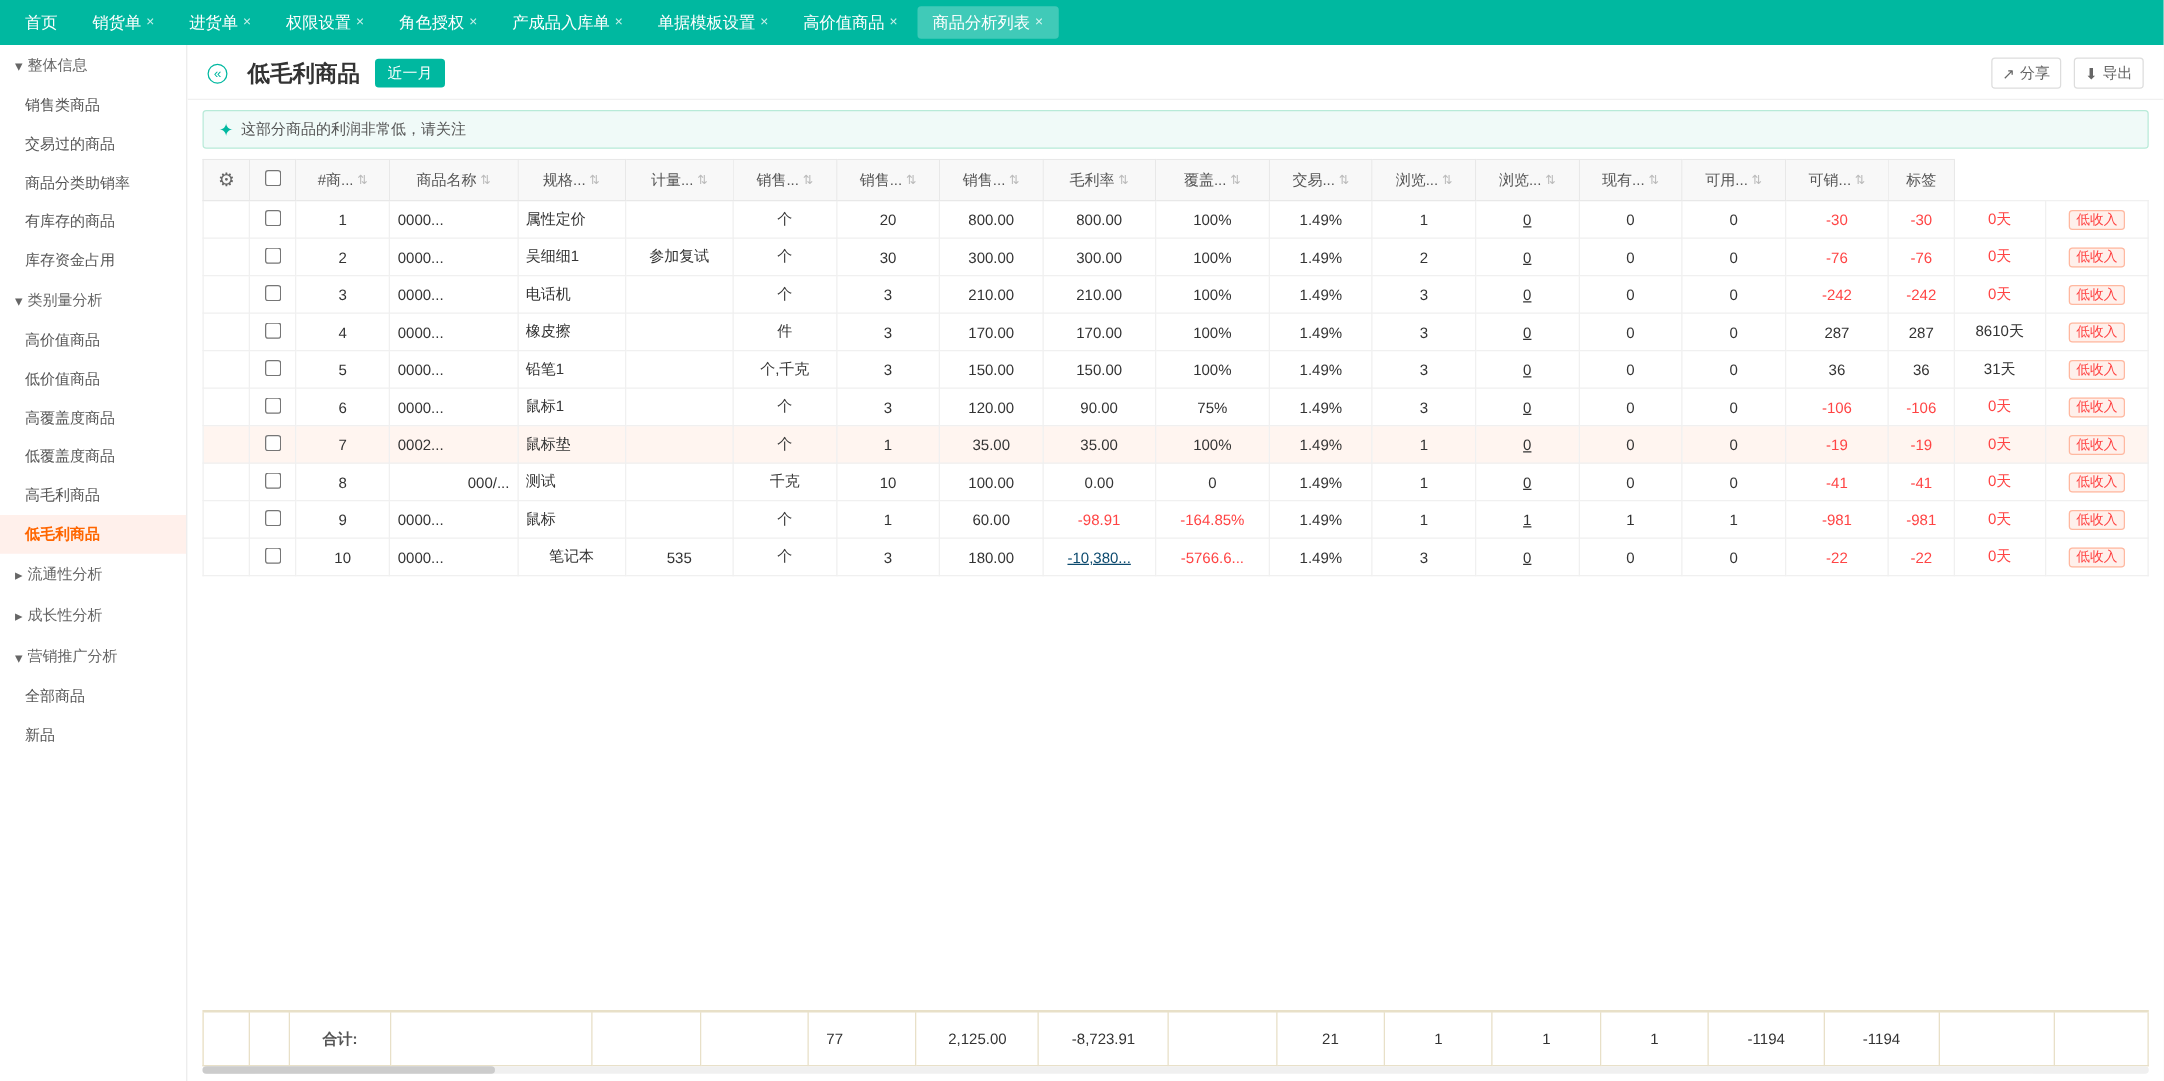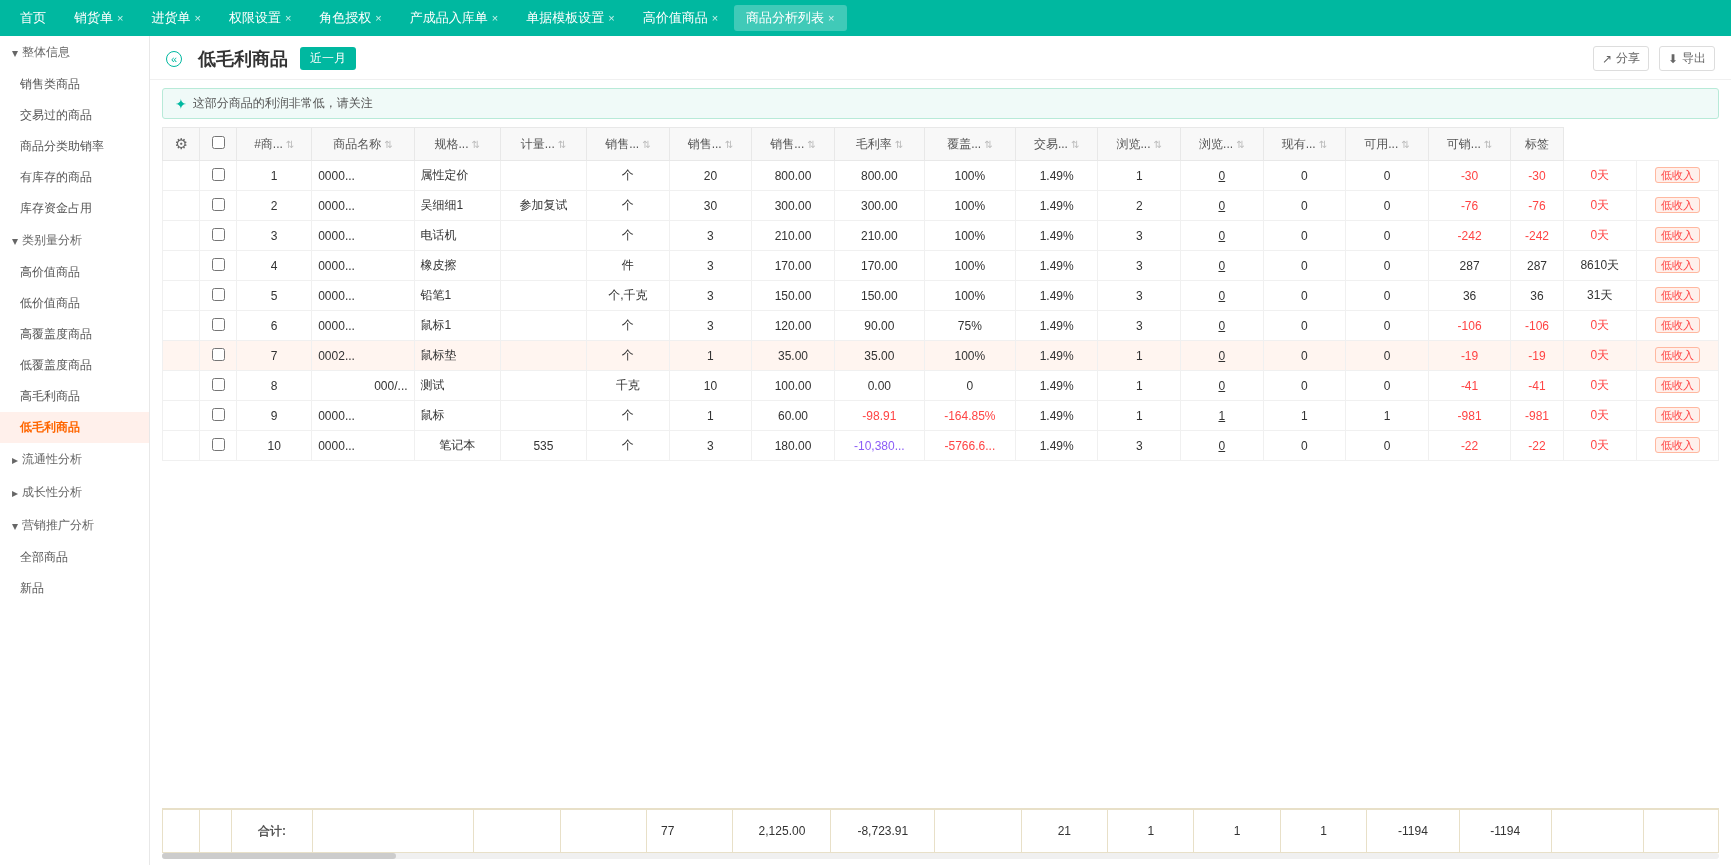--- a/index.html
+++ b/index.html
@@ -680,21 +680,21 @@
             <tr>
       <td></td>
       <td><input type="checkbox" style=""></td>
       <td>10</td>
       <td style="text-align:left;">0000...</td>
       <td style="text-align:center;">笔记本</td>
       <td>535</td>
       <td>个</td>
       <td>3</td>
       <td>180.00</td>
-      <td style="color:#8b5cf6;">-10,380...</td>
+      <td style="color:#0c4a6e;text-decoration:underline;">-10,380...</td>
       <td style="color:#ff4444;">-5766.6...</td>
       <td>1.49%</td>
       <td>3</td>
       <td style="text-decoration:underline;cursor:pointer;">0</td>
       <td>0</td>
       <td>0</td>
       <td style="color:#ff4444;">-22</td>
       <td style="color:#ff4444;">-22</td>
       <td style="color:#ff4444;">0天</td>
       <td><span class="tag-low-income">低收入</span></td>

